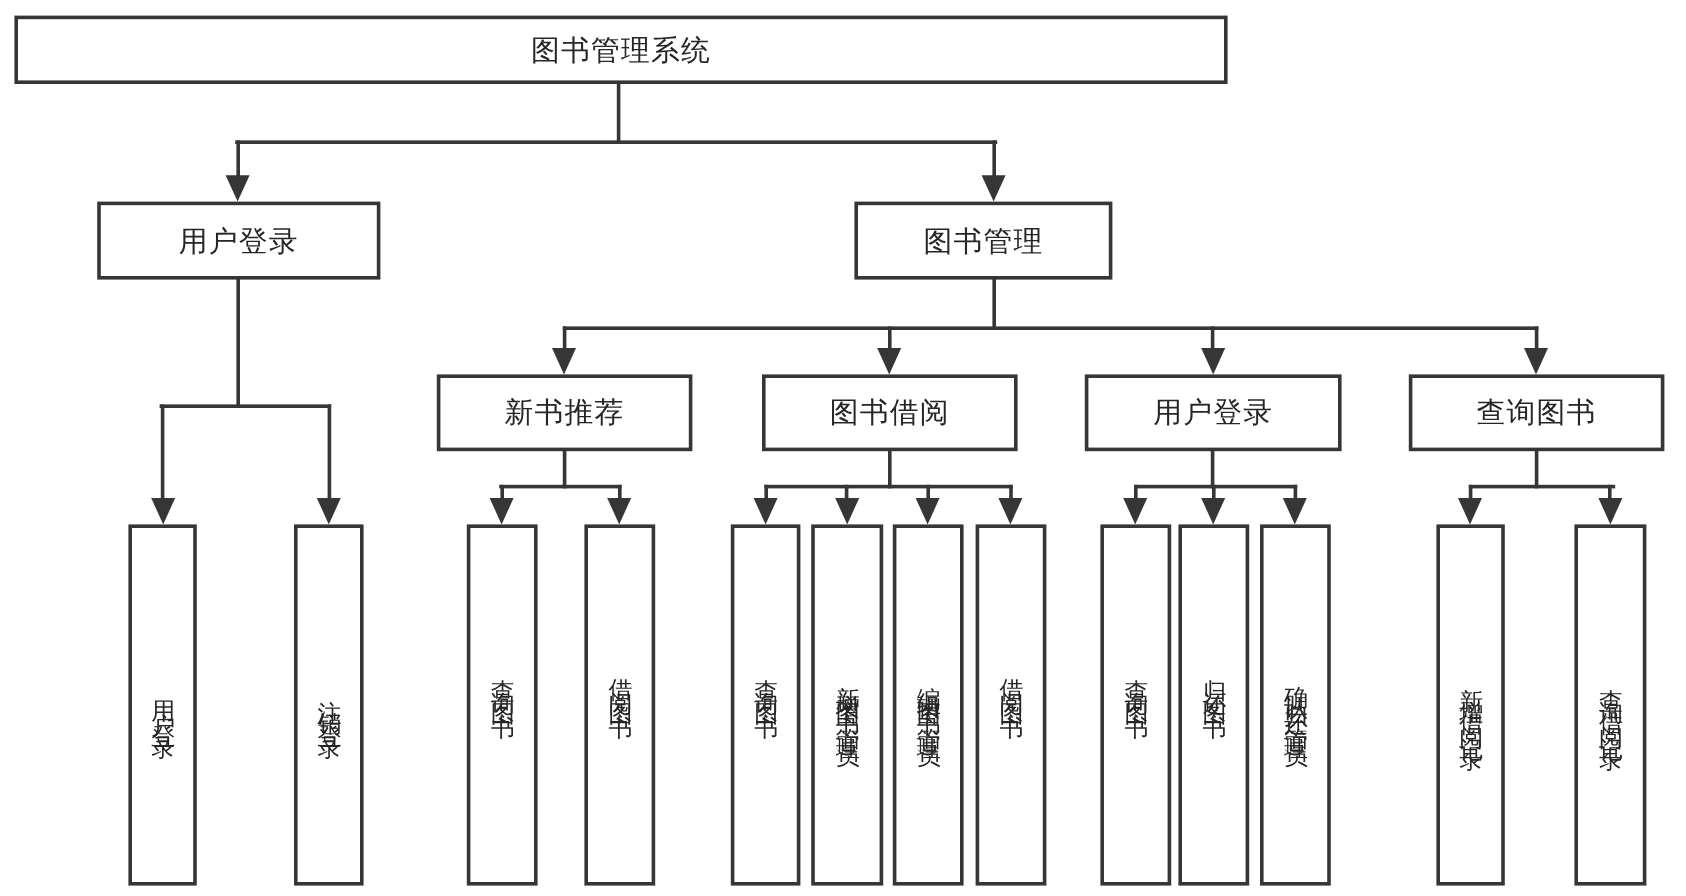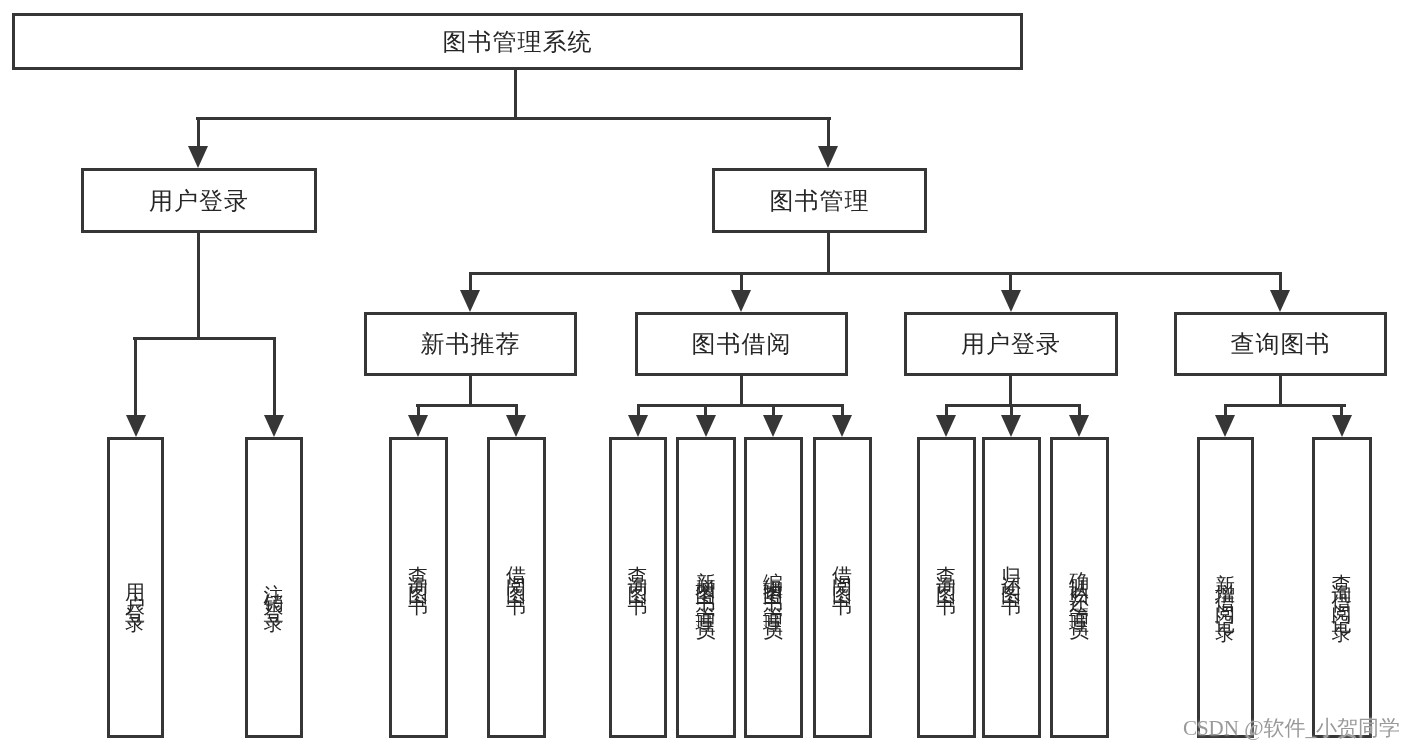--- a/index.html
+++ b/index.html
@@ -181,15 +181,14 @@
     <span class="vtext long">确认归还（管理员）</span>
   </div>
 
   <div class="leaf" style="left:1197px; top:437px; width:57px; height:301px;">
     <span class="vtext">新增借阅记录</span>
   </div>
   <div class="leaf" style="left:1312px; top:437px; width:60px; height:301px;">
     <span class="vtext">查询借阅记录</span>
   </div>
 
-  <div class="watermark">CSDN @软件_小贺同学</div>
 
 </div>
 
 </body></html>

